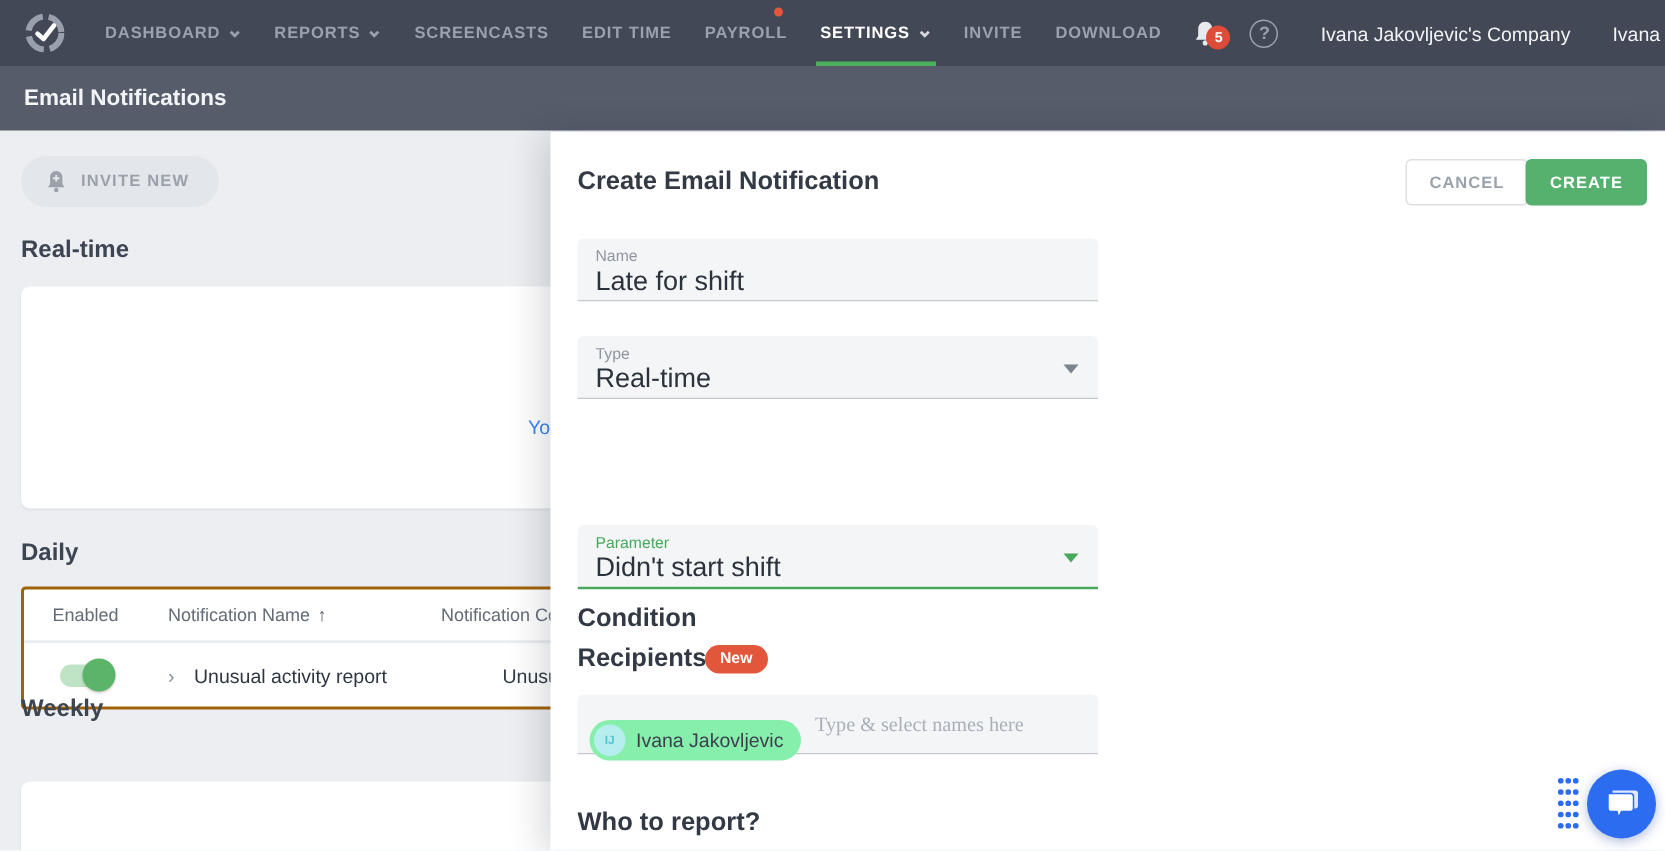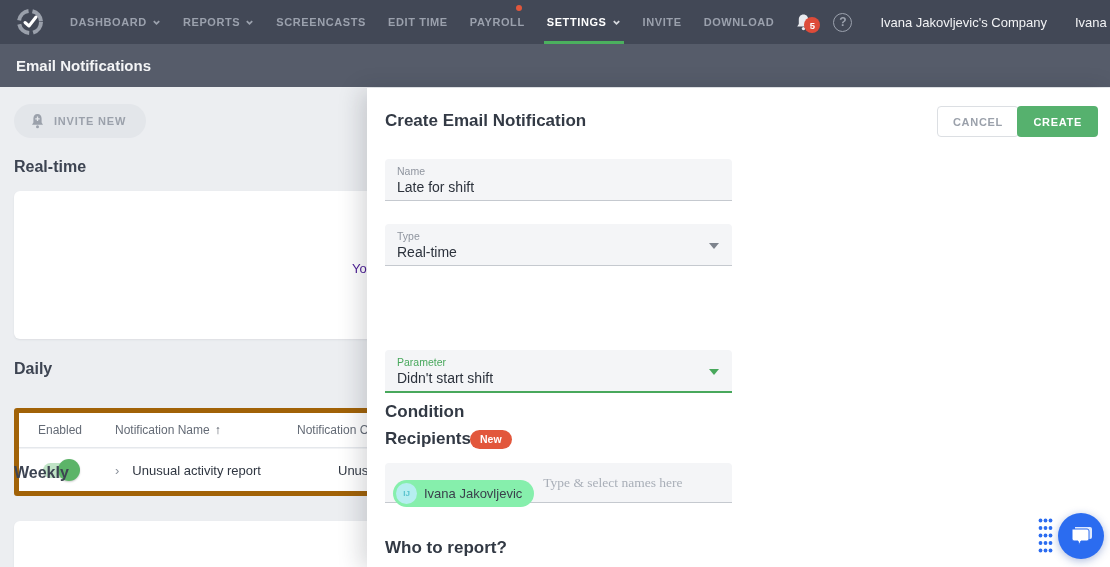--- a/index.html
+++ b/index.html
@@ -38,24 +38,24 @@
   .subheader-title { color:#f3f4f6; font-size:15px; font-weight:700; margin-left:16px; }
 
   
   .create-new { position:absolute; left:14px; top:104px; height:34px; padding:0 20px 0 16px;
                 background:#e3e6ea; border:none; border-radius:17px; display:flex; align-items:center;
                 gap:9px; color:#9ba1ab; font-size:11px; font-weight:700; letter-spacing:.8px;
                 font-family:"Liberation Sans",sans-serif; cursor:pointer; }
   .section-h { position:absolute; left:14px; font-size:16px; font-weight:700; color:#3d4452; }
   .card { position:absolute; left:14px; background:#fff; border-radius:6px;
           box-shadow:0 1px 2px rgba(40,50,60,.08); }
-  .rt-fragment { position:absolute; left:338px; top:70px; font-size:13px; color:#4c1d95; }
-
-  .dtable { position:absolute; left:14px; top:408px; width:700px; background:#fff;
-            border:5px solid #a16207; border-radius:3px; font-size:12px; }
+  .rt-fragment { position:absolute; left:338px; top:86px; font-size:13px; color:#3b82f6; }
+
+  .dtable { position:absolute; left:14px; top:391px; width:700px; background:#fff;
+            border:2px solid #a16207; border-radius:3px; font-size:12px; }
   .dt-head { display:flex; height:35px; align-items:center; color:#646b76; border-bottom:1px solid #e5e8ec; }
   .dt-row  { display:flex; height:43px; align-items:center; color:#333a45; border-top:1px solid #f2f3f5; }
   .col-enabled { width:82px; display:flex; justify-content:center; align-items:center; }
   .col-name { width:184px; padding-left:14px; display:flex; align-items:center; gap:5px; }
   .col-cond { flex:1; padding-left:12px; }
   .dt-row .col-cond { padding-left:53px; font-size:13px; }
   .sort-arrow { font-size:12px; color:#4b525e; }
   .row-chev { color:#8a919b; font-size:13px; margin-right:8px; }
   .row-name { font-size:13px; color:#2f3641; }
   .toggle { position:relative; width:34px; height:15px; border-radius:8px; background:#bfe3c5; cursor:pointer; }
@@ -70,21 +70,21 @@
                 border:1px solid #dcdfe3; border-radius:4px; color:#9ba1ab; font-size:11px;
                 font-weight:700; letter-spacing:.7px; font-family:"Liberation Sans",sans-serif; cursor:pointer; }
   .btn-create { position:absolute; right:12px; top:18px; height:31px; padding:0 16px; background:#56b16e;
                 border:none; border-radius:4px; color:#fff; font-size:11px; font-weight:700;
                 letter-spacing:.7px; font-family:"Liberation Sans",sans-serif; cursor:pointer; }
 
   .ffield { position:absolute; left:18px; width:347px; height:42px; background:#f4f5f7;
             border-radius:4px 4px 0 0; border-bottom:1px solid #c5c9cf; padding:6px 12px 0 12px;
             cursor:text; }
   .ffield .flabel { display:block; font-size:10.5px; color:#8f959f; line-height:12px; }
-  .ffield .fvalue { display:block; font-size:14px; color:#2c323c; line-height:19px; margin-top:1px; }
+  .ffield .fvalue { display:block; font-size:18px; color:#2c323c; line-height:19px; margin-top:1px; }
   .ffield.select { cursor:pointer; }
   .caret { position:absolute; right:13px; top:19px; width:0; height:0;
            border-left:5px solid transparent; border-right:5px solid transparent;
            border-top:6px solid #7d838d; }
   .ffield.focused { border-bottom:2px solid #48a85c; height:43px; }
   .ffield.focused .flabel { color:#48a85c; }
   .ffield.focused .caret { border-top-color:#48a85c; }
 
   .learn-link { position:absolute; left:19px; top:276px; font-size:11px; color:#9aa0aa;
                 text-decoration:underline; text-decoration-style:dashed; text-underline-offset:3px;

